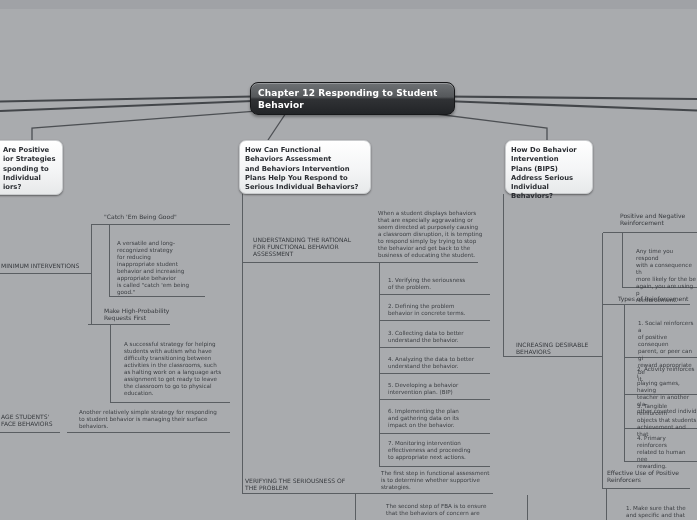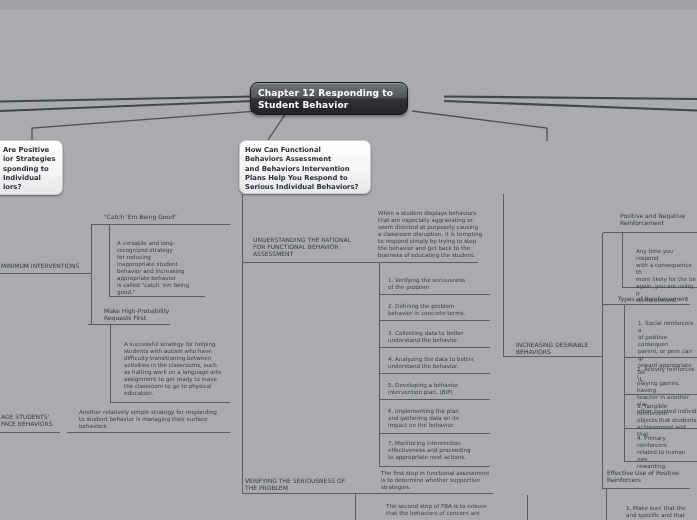--- a/index.html
+++ b/index.html
@@ -102,34 +102,39 @@
       <line x1="624.5" y1="304.5" x2="624.5" y2="461.5"></line>
       <line x1="624.5" y1="357.5" x2="697" y2="357.5"></line>
       <line x1="624.5" y1="394.5" x2="697" y2="394.5"></line>
       <line x1="624.5" y1="428.5" x2="697" y2="428.5"></line>
       <line x1="624.5" y1="461.5" x2="697" y2="461.5"></line>
       <line x1="602.5" y1="488.5" x2="690" y2="488.5"></line>
       <line x1="606.5" y1="488.5" x2="606.5" y2="520"></line>
     </g>
   </svg>
 
-  <div class="abs root-node" style="left:250px;top:82px;width:158px;height:33px;">Chapter 12 Responding to Student Behavior</div>
+  <div class="abs root-node" style="left:250px;top:82px;width:205px;height:33px;">Chapter 12 Responding to Student Behavior</div>
 
   <div class="abs qnode" style="left:-45px;top:140px;width:108px;height:55px;padding-left:47px;">Are Positive
 ior Strategies
 sponding to
 Individual
 iors?</div>
 
   <div class="abs qnode" style="left:239px;top:140px;width:132px;height:54px;">How Can Functional
 Behaviors Assessment
 and Behaviors Intervention
 Plans Help You Respond to
 Serious Individual Behaviors?</div>
 
+  <div class="abs qnode" style="left:505px;top:140px;width:88px;height:54px;">How Do Behavior
+Intervention
+Plans (BIPS)
+Address Serious
+Individual Behaviors?</div>
 
   <div class="abs lbl" style="left:1px;top:262px;">MINIMUM INTERVENTIONS</div>
   <div class="abs lbl" style="left:104px;top:213px;">"Catch 'Em Being Good"</div>
   <div class="abs para" style="left:117px;top:240px;">A versatile and long-
 recognized strategy
 for reducing
 inappropriate student
 behavior and increasing
 appropriate behavior
 is called "catch 'em being

